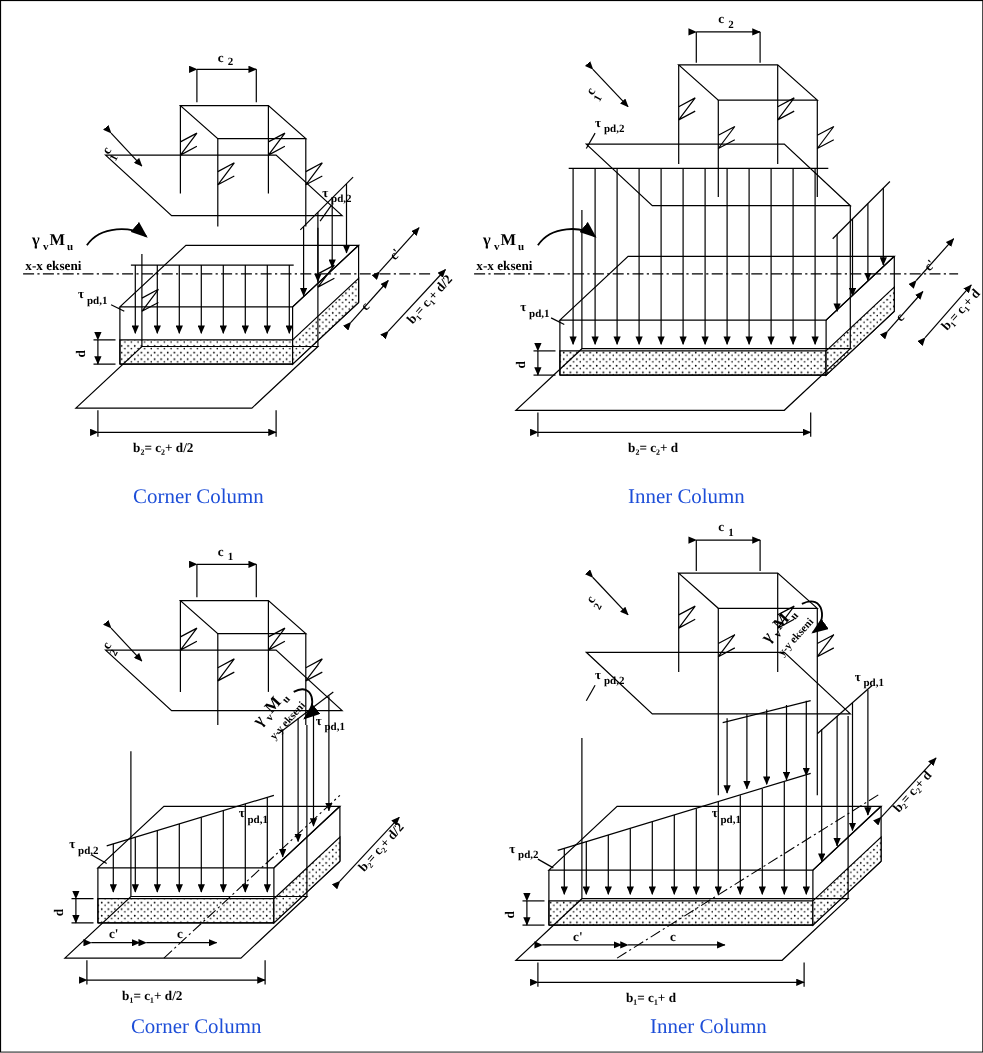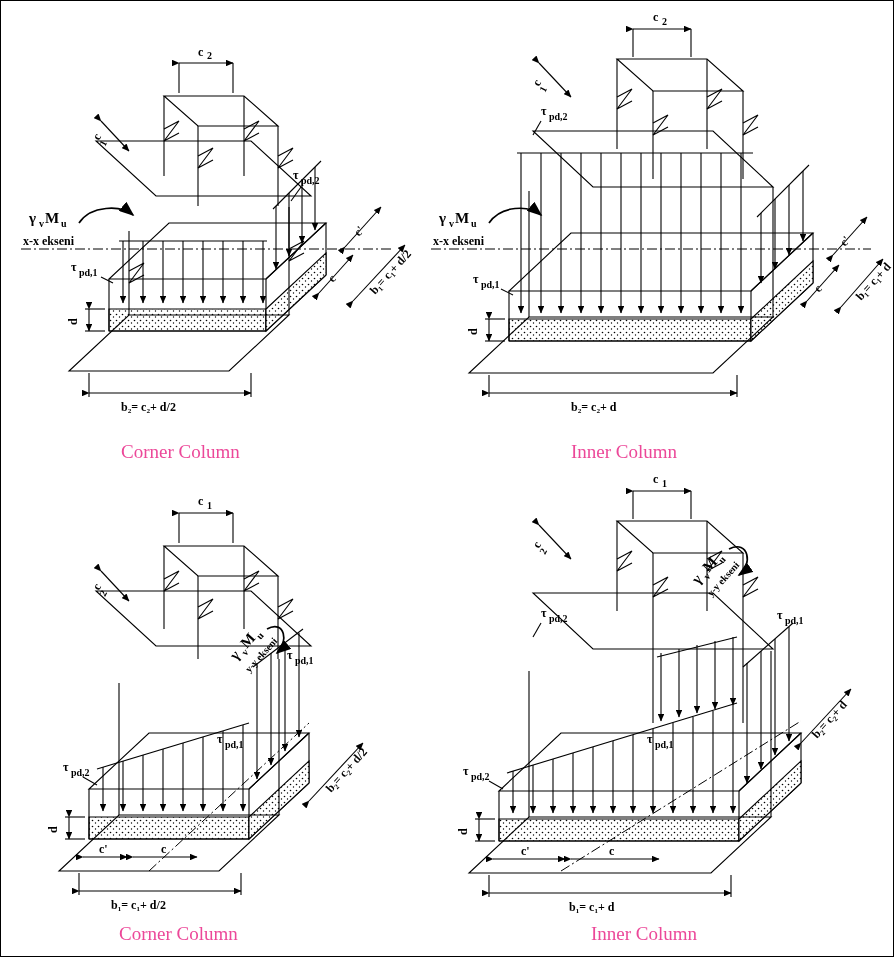--- a/index.html
+++ b/index.html
@@ -10,21 +10,21 @@
     background:#fff;
     border:1px solid #000;
     box-sizing:border-box;
     overflow:hidden;
   }
   .panel{position:absolute;}
   .caption{
     position:absolute;
     font-family:"Liberation Serif", serif;
     font-size:19px;
-    color:#ec4899;
+    color:#1d4ed8;
     white-space:nowrap;
   }
   svg{display:block;}
   .lbl{
     font-family:"Liberation Serif", serif;
     font-size:12px;
     font-weight:bold;
     fill:#000;
   }
   .lbl-sm{

